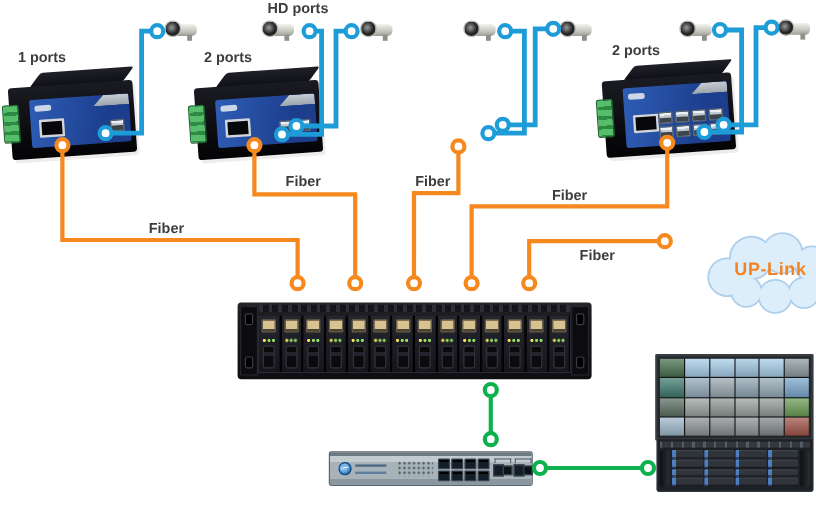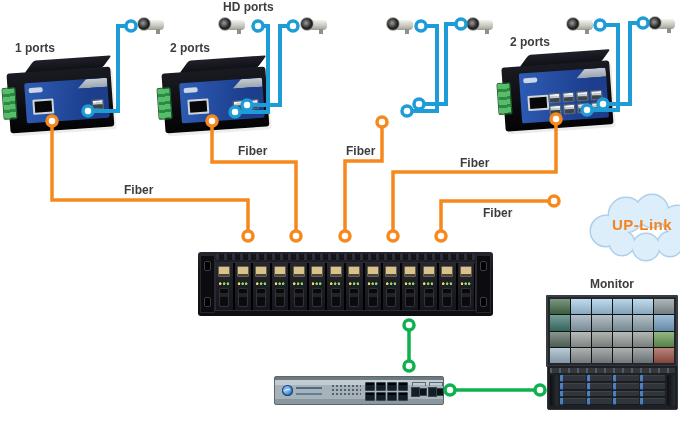--- a/index.html
+++ b/index.html
@@ -338,21 +338,20 @@
         <circle cx="97" cy="37" r="14"></circle>
           <circle cx="106" cy="53" r="11"></circle>
           <circle cx="90" cy="61" r="12"></circle>
         <circle cx="66" cy="64" r="13"></circle>
           <circle cx="42" cy="60" r="12"></circle>
       </g>
     </svg>
     <div class="cloud-text">UP-Link</div>
   </div>
 
-  <div class="lbl mon-label">Monitor</div>
   <div class="monitor">
     <div class="mgrid">
         <div class="mcell"></div>
         <div class="mcell"></div>
         <div class="mcell"></div>
         <div class="mcell"></div>
         <div class="mcell"></div>
         <div class="mcell"></div>
         <div class="mcell"></div>
         <div class="mcell"></div>

